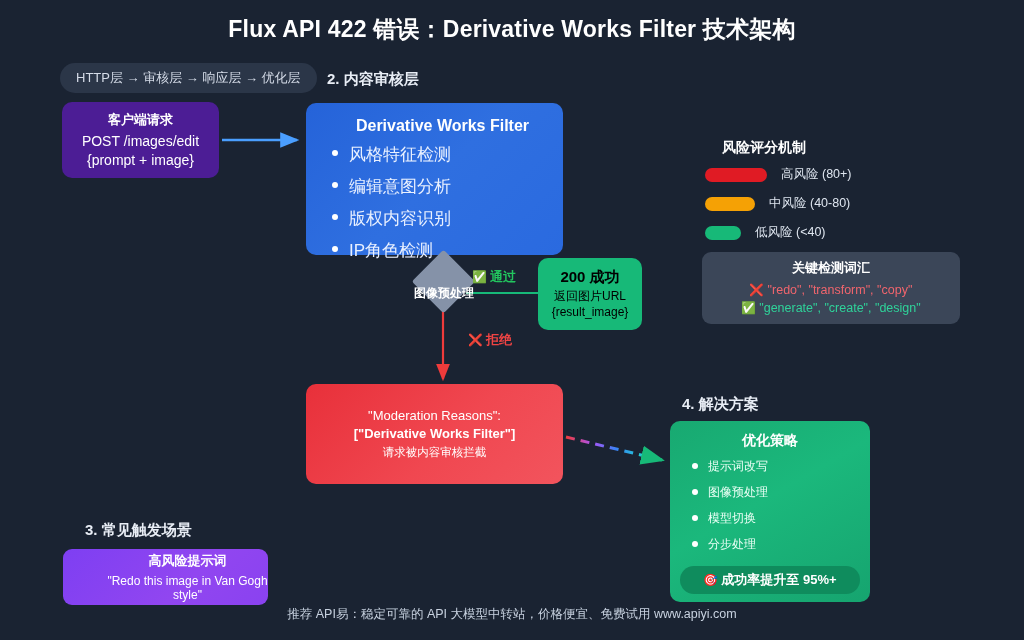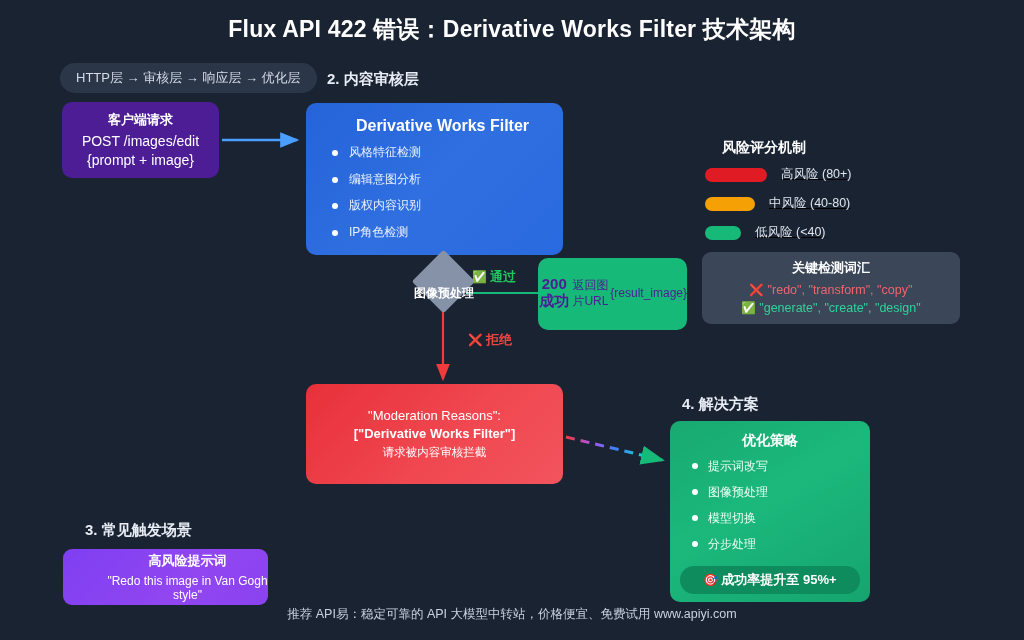--- a/index.html
+++ b/index.html
@@ -58,21 +58,21 @@
     background:linear-gradient(135deg,#2563d9 0%,#2f6fe0 50%,#2a6ae0 100%);
     padding:14px 0 0 0;
   }
   #filter-box .t {
     text-align:center; color:#ffffff; font-size:16px; font-weight:bold;
     margin-bottom:11px;
     padding-left:16px;
   }
   #filter-box ul { list-style:none; margin:0 0 0 26px; }
   #filter-box li {
-    color:#eaf1ff; font-size:12px; line-height:1.05;
+    color:#eaf1ff; font-size:17px; line-height:1.05;
     margin-bottom:14px; position:relative; padding-left:17px;
   }
   #filter-box li::before {
     content:""; position:absolute; left:0; top:4px;
     width:6px; height:6px; border-radius:50%; background:#ffffff;
   }
 
   
   #diamond {
     top:259px; left:421px; width:45px; height:45px;
@@ -92,24 +92,24 @@
   }
   #reject-label {
     top:331px; left:468px;
     font-size:13px; font-weight:bold; color:#ef4444;
     white-space:nowrap;
   }
   .emoji { font-size:12px; margin-right:3px; }
 
   
   #success-box {
-    top:258px; left:538px; width:149px; height:72px;
+    top:258px; left:538px; width:104px; height:72px;
     background:#17b978; border-radius:10px;
-    display:flex; align-items:center; justify-content:center;
-    text-align:center; color:#4c1d95;
+    display:flex; flex-direction:column; align-items:center; justify-content:center;
+    text-align:center; color:#000000;
   }
   #success-box .t { font-size:15px; font-weight:bold; margin-bottom:2px; }
   #success-box .l { font-size:12px; line-height:1.3; }
 
   
   #error-box {
     top:384px; left:306px; width:257px; height:100px;
     border-radius:10px;
     background:linear-gradient(135deg,#e8303a 0%,#f04750 55%,#f2545d 100%);
     display:flex; flex-direction:column; align-items:center; justify-content:center;
@@ -120,21 +120,21 @@
   #error-box .m2 { font-size:13px; font-weight:bold; line-height:1.35; }
   #error-box .m3 { font-size:11.5px; margin-top:3px; }
 
   
   #legend-title {
     top:139px; left:722px;
     font-size:14px; font-weight:bold; color:#ffffff;
   }
   .legend-row { display:flex; align-items:center; }
   #legend-rows { top:166px; left:705px; width:270px; }
-  .legend-row { margin-bottom:12px;text-decoration:underline; }
+  .legend-row { margin-bottom:12px; }
   .legend-bar { height:14px; border-radius:7px; }
   .legend-text { font-size:12.5px; color:#dfe6f0; margin-left:14px; white-space:nowrap; }
 
   
   #keyword-box {
     top:252px; left:702px; width:258px; height:72px;
     background:#3b4658; border-radius:9px;
     display:flex; flex-direction:column; align-items:center; justify-content:center;
     text-align:center;
   }

